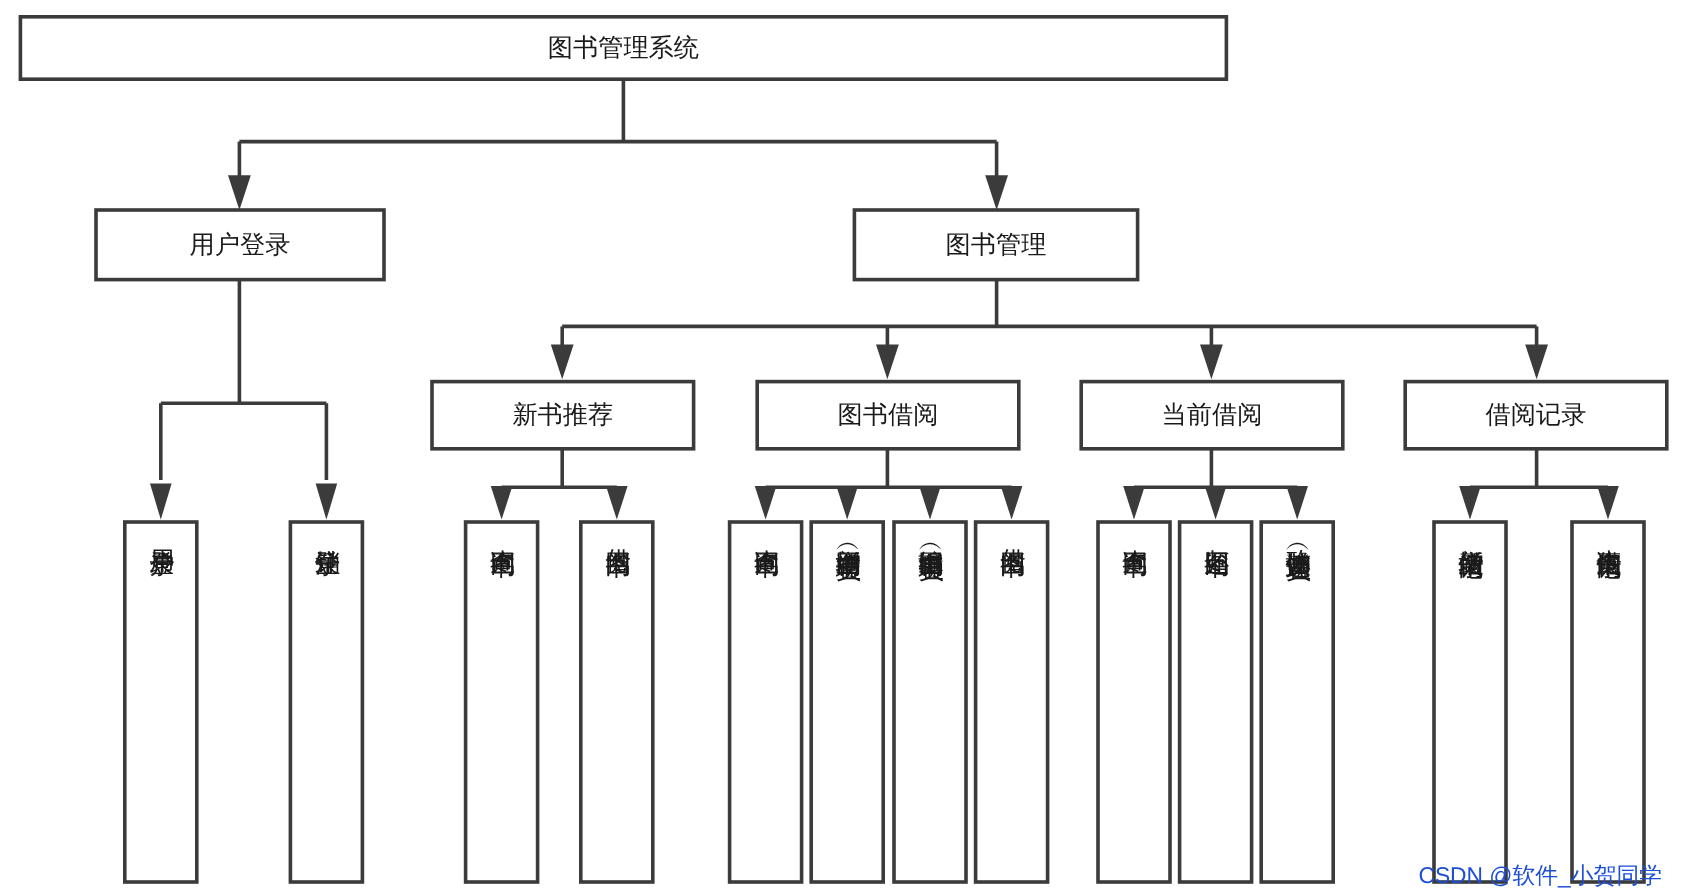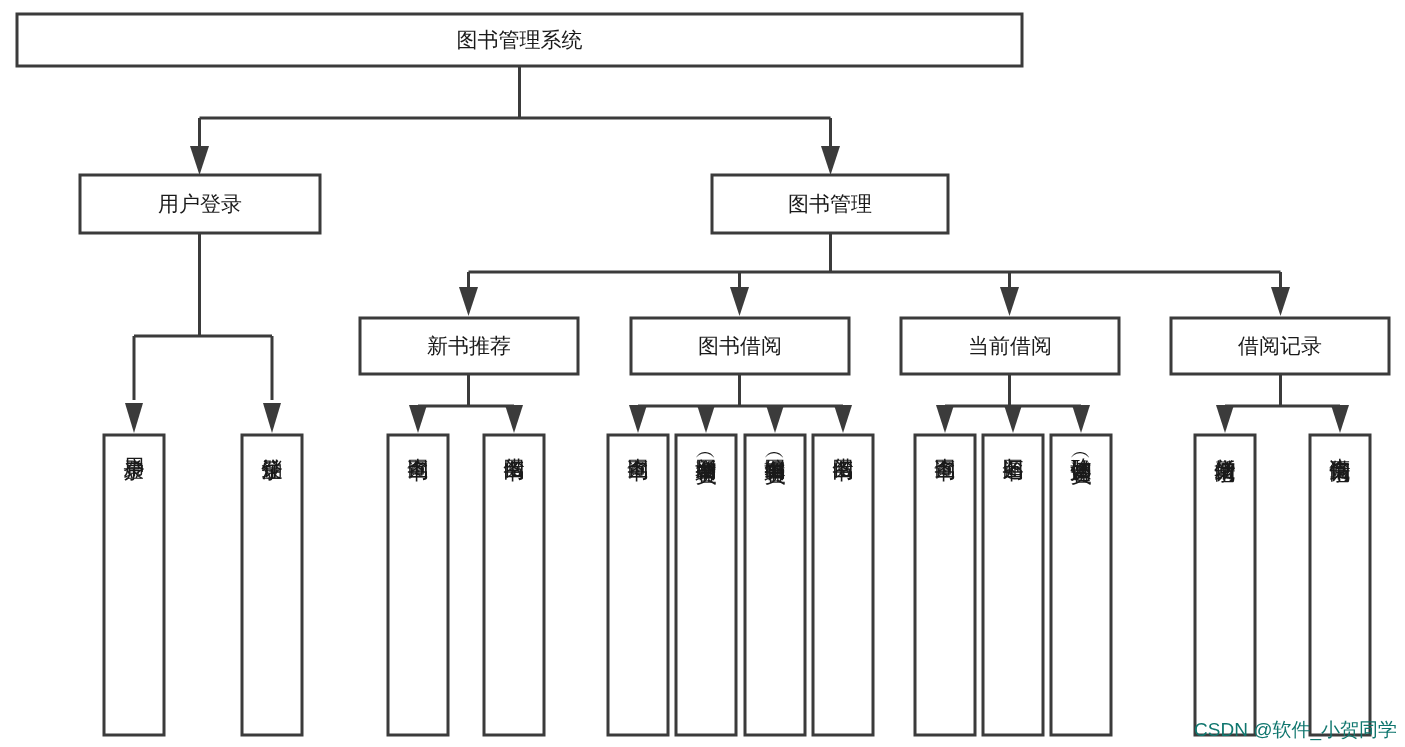--- a/index.html
+++ b/index.html
@@ -54,25 +54,25 @@
     font-size: 21px;
     line-height: 1.05;
     color: #1a1a1a;
     writing-mode: vertical-rl;
     text-orientation: upright;
     letter-spacing: 1px;
     white-space: nowrap;
   }
   .watermark {
     position: absolute;
-    right: 8px;
+    right: 20px;
     bottom: 4px;
     font-family: "Liberation Sans", "DejaVu Sans", sans-serif;
     font-size: 19px;
-    color: #0f766e;
+    color: #1d4ed8;
     white-space: nowrap;
     pointer-events: none;
   }
 </style>
 </head>
 <body>
 
 <svg id="diagram" viewBox="0 0 1405 747" xmlns="http://www.w3.org/2000/svg">
 
   <g>

